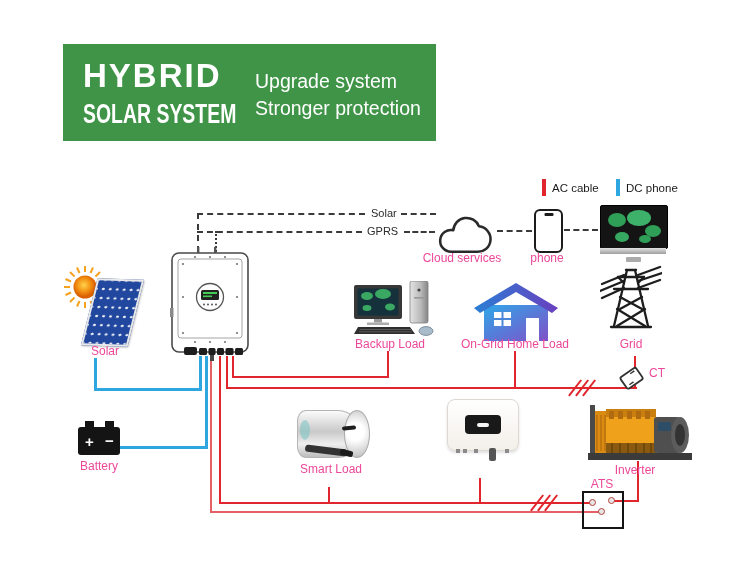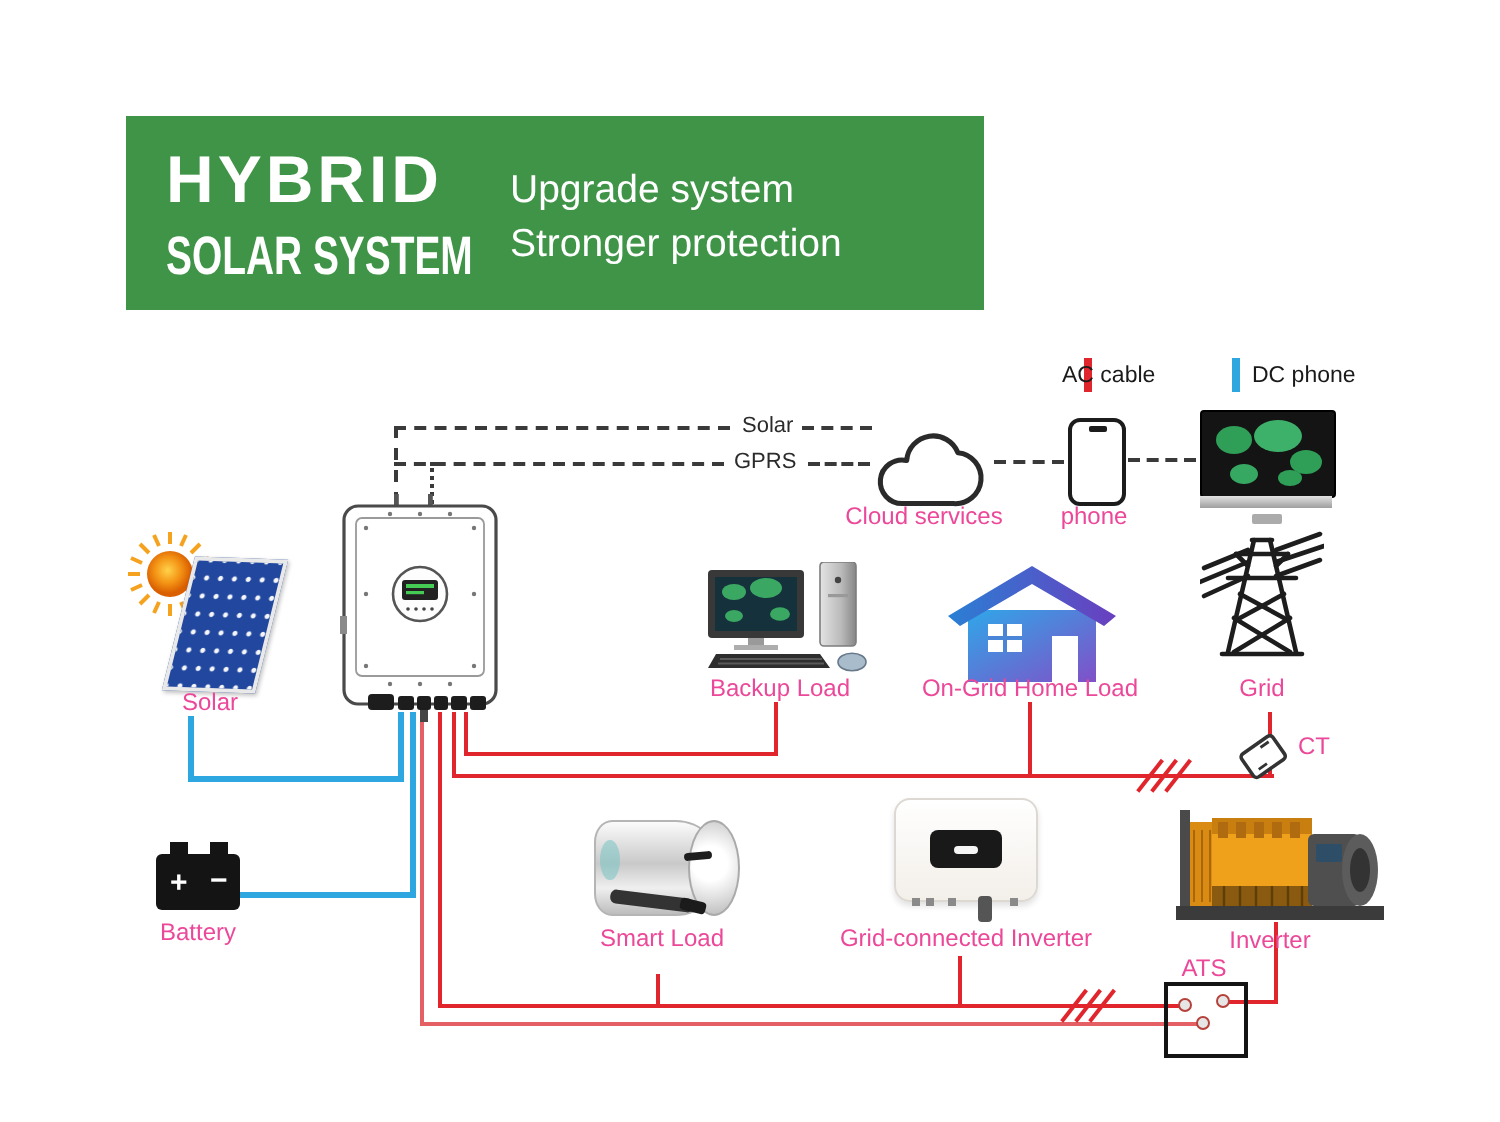--- a/index.html
+++ b/index.html
@@ -1,20 +1,20 @@
 <!DOCTYPE html>
 <html style="--ac-cable: #e0262c; --ac-cable-light: #e46065; --dc-cable: #2ea7e0; --banner-green: #3f9447;"><head>
 <meta charset="utf-8">
 <style>
   html,body{margin:0;padding:0;background:#fff;}
   .canvas{position:relative;width:750px;height:561px;background:#fff;overflow:hidden;
           font-family:"Liberation Sans",sans-serif;}
   .abs{position:absolute;}
   
-  .banner{left:63px;top:58px;width:429px;height:97px;background:var(--banner-green,#3f9447);}
+  .banner{left:63px;top:44px;width:373px;height:97px;background:var(--banner-green,#3f9447);}
   .banner .t1{left:20px;top:13px;color:#fff;font-size:33px;font-weight:bold;letter-spacing:2px;white-space:nowrap;}
   .banner .t2{left:20px;top:55px;color:#fff;font-size:27px;font-weight:bold;transform:scaleX(.72);transform-origin:left center;white-space:nowrap;}
   .banner .s1{left:192px;top:26px;color:#fff;font-size:19.5px;white-space:nowrap;}
   .banner .s2{left:192px;top:53px;color:#fff;font-size:19.5px;white-space:nowrap;}
   
   .lgbar{width:3.5px;height:17px;top:179px;}
   .lgtxt{top:182px;font-size:11.5px;color:#1a1a1a;white-space:nowrap;}
   
   .node-label{font-size:12px;color:#ec4899;text-align:center;white-space:nowrap;}
   .comm-label{font-size:11px;color:#2b2b2b;white-space:nowrap;background:#fff;padding:0 2px;}
@@ -73,21 +73,21 @@
 <div class="canvas">
 
   <div class="abs banner">
     <div class="abs t1">HYBRID</div>
     <div class="abs t2">SOLAR SYSTEM</div>
     <div class="abs s2">Stronger protection</div>
     <div class="abs s1">Upgrade system</div>
   </div>
 
   <div class="abs lgbar" style="left:542px;background:var(--ac-cable,#e0262c);"></div>
-  <div class="abs lgtxt" style="left:531px;">AC cable</div>
+  <div class="abs lgtxt" style="left:552px;">AC cable</div>
   <div class="abs lgbar" style="left:616px;background:var(--dc-cable,#2ea7e0);"></div>
   <div class="abs lgtxt" style="left:626px;">DC phone</div>
 
   <div class="abs bv" style="left:94px;top:358px;height:33px;"></div>
   <div class="abs bh" style="left:94px;top:388px;width:108px;"></div>
   <div class="abs bv" style="left:199px;top:356px;height:35px;"></div>
 
   <div class="abs bh" style="left:118px;top:446px;width:89px;"></div>
   <div class="abs bv" style="left:205px;top:356px;height:93px;"></div>
 
@@ -325,21 +325,20 @@
   <div class="abs gci-box" style="left:447px;top:399px;width:70px;height:50px;">
     <div class="abs gci-screen" style="left:17px;top:15px;width:36px;height:19px;">
       <div class="abs gci-dash" style="left:12px;top:7.5px;width:12px;height:4px;"></div>
     </div>
   </div>
   <div class="abs gci-foot" style="left:456px;top:449px;width:4px;height:4px;"></div>
   <div class="abs gci-foot" style="left:463px;top:449px;width:4px;height:4px;"></div>
   <div class="abs gci-foot" style="left:474px;top:449px;width:4px;height:4px;"></div>
   <div class="abs gci-foot" style="left:505px;top:449px;width:4px;height:4px;"></div>
   <div class="abs gci-stub" style="left:489px;top:448px;width:7px;height:13px;"></div>
-  <div class="abs node-label" style="left:418px;top:462px;width:130px;">Grid-connected Inverter</div>
 
   <svg class="abs" style="left:588px;top:397px;" width="104" height="66" viewBox="0 0 104 66">
     <rect x="2" y="8" width="5" height="50" fill="#4a4a4a"></rect>
     <rect x="0" y="56" width="104" height="7" fill="#3b3b3b"></rect>
     <rect x="7" y="14" width="12" height="42" fill="#d98b14"></rect>
     <line x1="9" y1="18" x2="9" y2="54" stroke="#a96708" stroke-width="1"></line>
     <line x1="13" y1="18" x2="13" y2="54" stroke="#a96708" stroke-width="1"></line>
     <line x1="17" y1="18" x2="17" y2="54" stroke="#a96708" stroke-width="1"></line>
     <rect x="18" y="12" width="50" height="10" fill="#c87f10"></rect>
     <rect x="18" y="20" width="50" height="26" fill="#efa11c"></rect>

